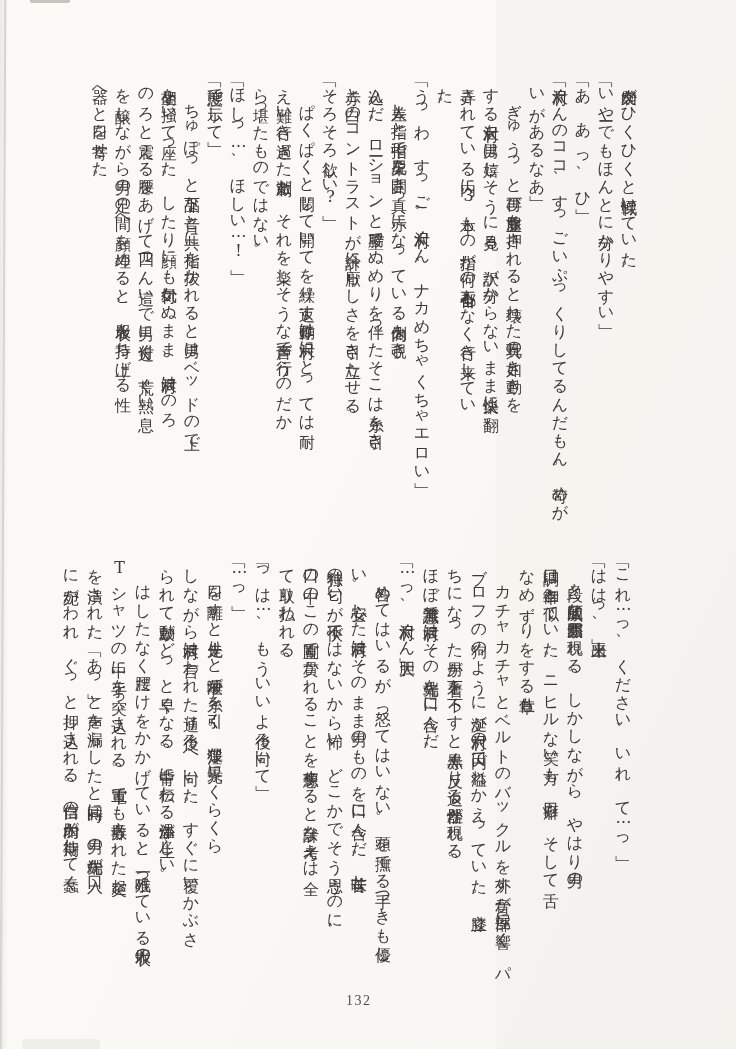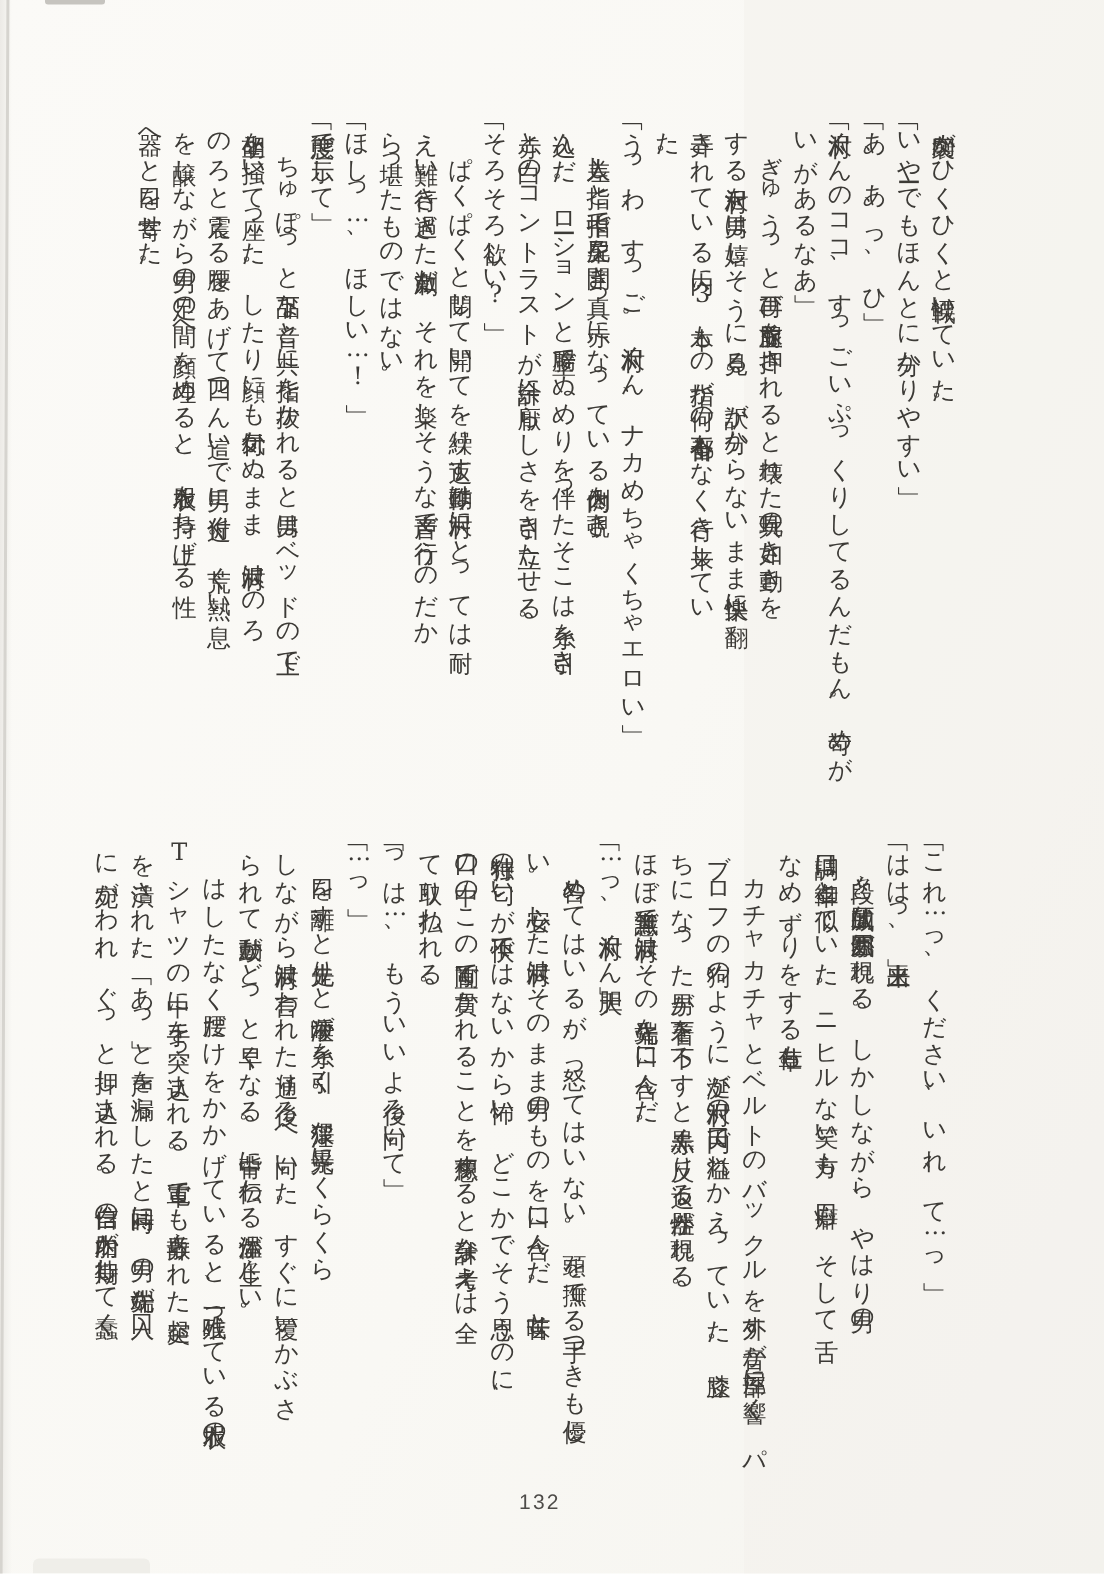--- a/index.html
+++ b/index.html
@@ -76,21 +76,21 @@
   .block-bottom {
     top: 558px;
     right: 101px;
     height: 456px;
     line-height: 24px;
   }
   .page-number {
     position: absolute;
     top: 993px;
     left: 346px;
-    font-family: Liberation Sans, sans-serif;
+    font-family: Liberation Serif, serif;
     font-size: 14px;
     color: #4e4c49;
     letter-spacing: 1.5px;
   }
 </style>
 </head>
 <body>
 
 <div class="page">
 

